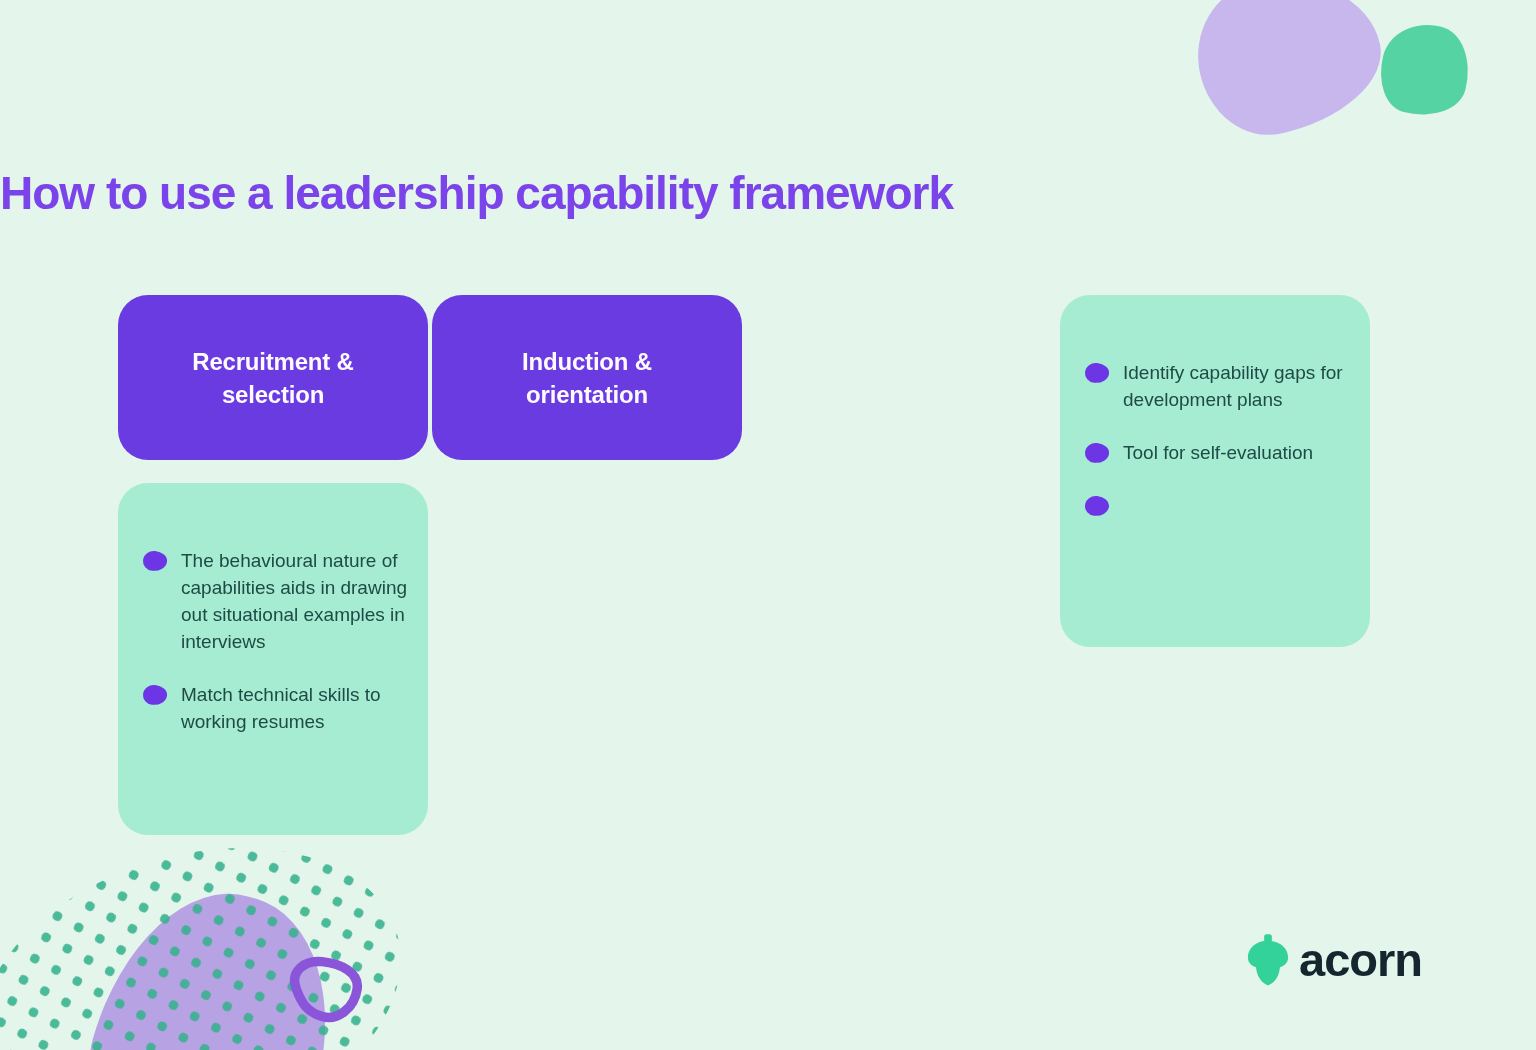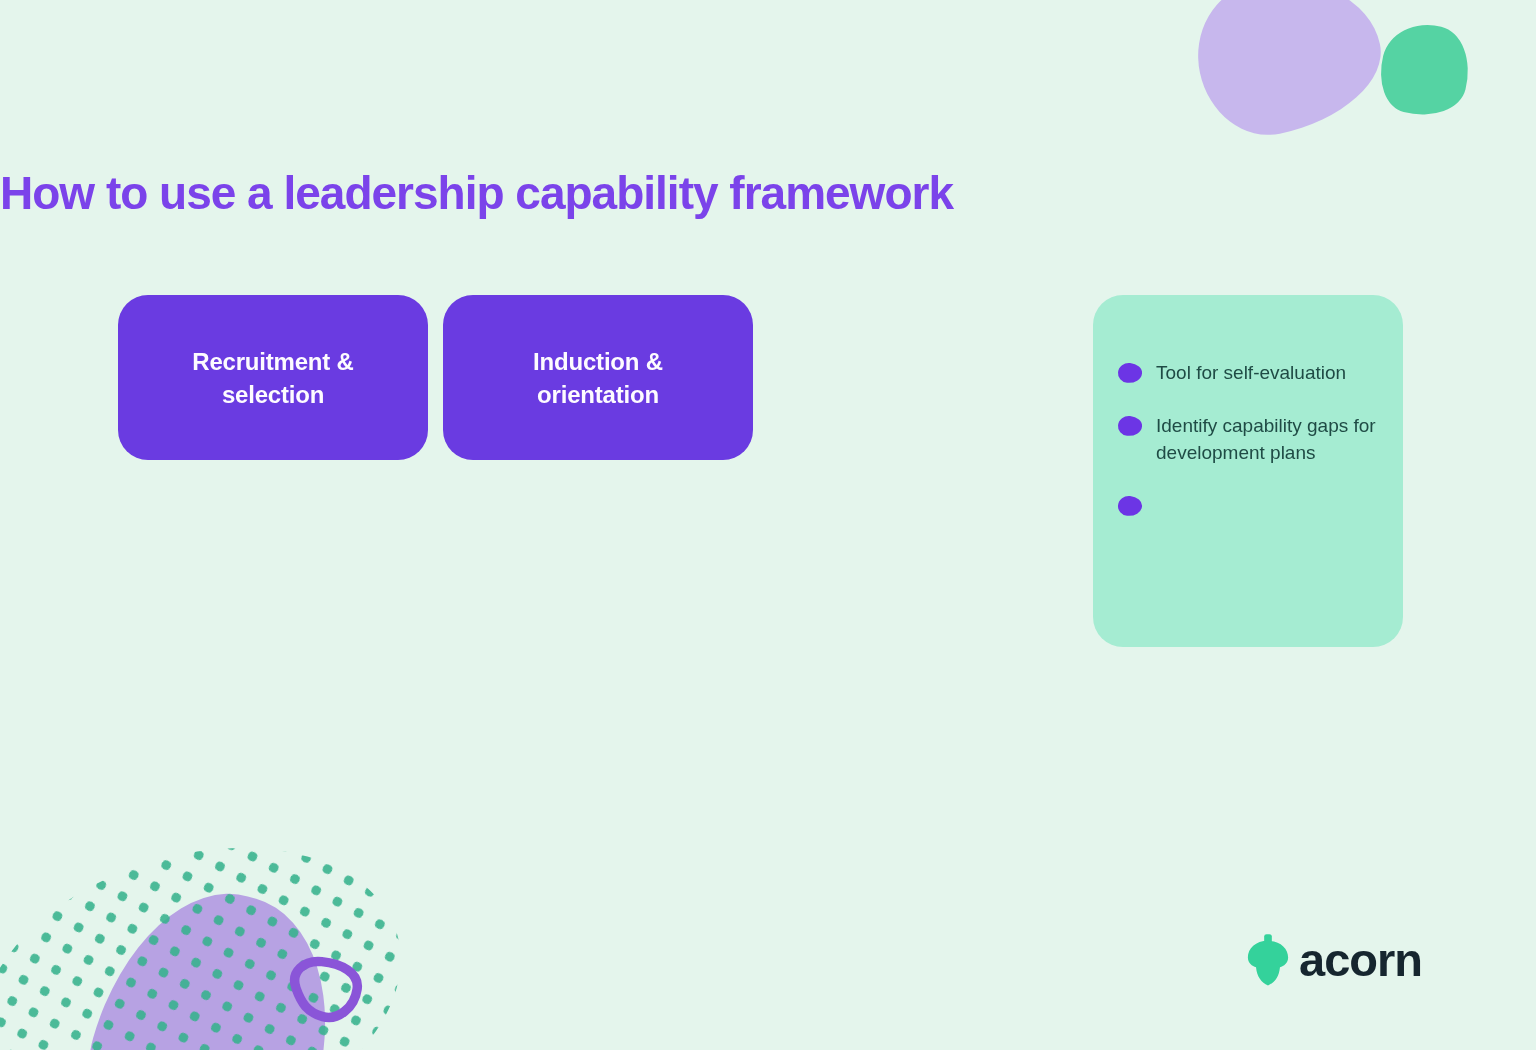--- a/index.html
+++ b/index.html
@@ -47,21 +47,21 @@
   .title{
     position:absolute;top:162px;left:0;width:100%;
     margin:0;text-align:left;
     font-size:46px;line-height:62px;font-weight:bold;
     letter-spacing:-1px;
     color:#7b43ea;
   }
   
   .grid{
     position:absolute;left:118px;top:295px;width:1300px;
-    display:flex;gap:15px;
+    display:flex;gap:4px;
   }
   .column{width:310px;display:flex;flex-direction:column;}
   .header-card{
     height:165px;border-radius:30px;background:#6a3be1;
     display:flex;align-items:center;justify-content:center;
     margin-bottom:23px;
   }
   .header-label{
     color:#fdfbff;font-size:24px;line-height:33px;font-weight:bold;
     text-align:center;white-space:pre-line;letter-spacing:-0.2px;
@@ -108,43 +108,56 @@
   </svg>
 
   <h1 class="title">How to use a leadership capability framework</h1>
 
   <div class="grid">
   <div class="column">
     <div class="header-card">
       <span class="header-label">Recruitment &amp;
 selection</span>
     </div>
+    <div class="content-card">
+      <div>
+  <div class="bullet-item">
+    <span class="bullet-blob"></span>
+    <span class="bullet-text">The behavioural nature of capabilities aids in drawing out situational examples in interviews</span>
+  </div>
+
+  <div class="bullet-item">
+    <span class="bullet-blob"></span>
+    <span class="bullet-text">Match technical skills to working resumes</span>
+  </div>
+</div>
+    </div>
   </div>
 
   <div class="column">
     <div class="header-card">
       <span class="header-label">Induction &amp;
 orientation</span>
     </div>
   </div>
 
   <div class="column">
   </div>
 
   <div class="column">
     <div class="content-card">
       <div>
   <div class="bullet-item">
     <span class="bullet-blob"></span>
-    <span class="bullet-text">Tool for self-evaluation</span>
+    <span class="bullet-text">Identify capability gaps for development plans</span>
   </div>
 
   <div class="bullet-item">
     <span class="bullet-blob"></span>
-    <span class="bullet-text">Identify capability gaps for development plans</span>
+    <span class="bullet-text">Tool for self-evaluation</span>
   </div>
 
   <div class="bullet-item">
     <span class="bullet-blob"></span>
   </div>
 </div>
     </div>
   </div>
 </div>
 

